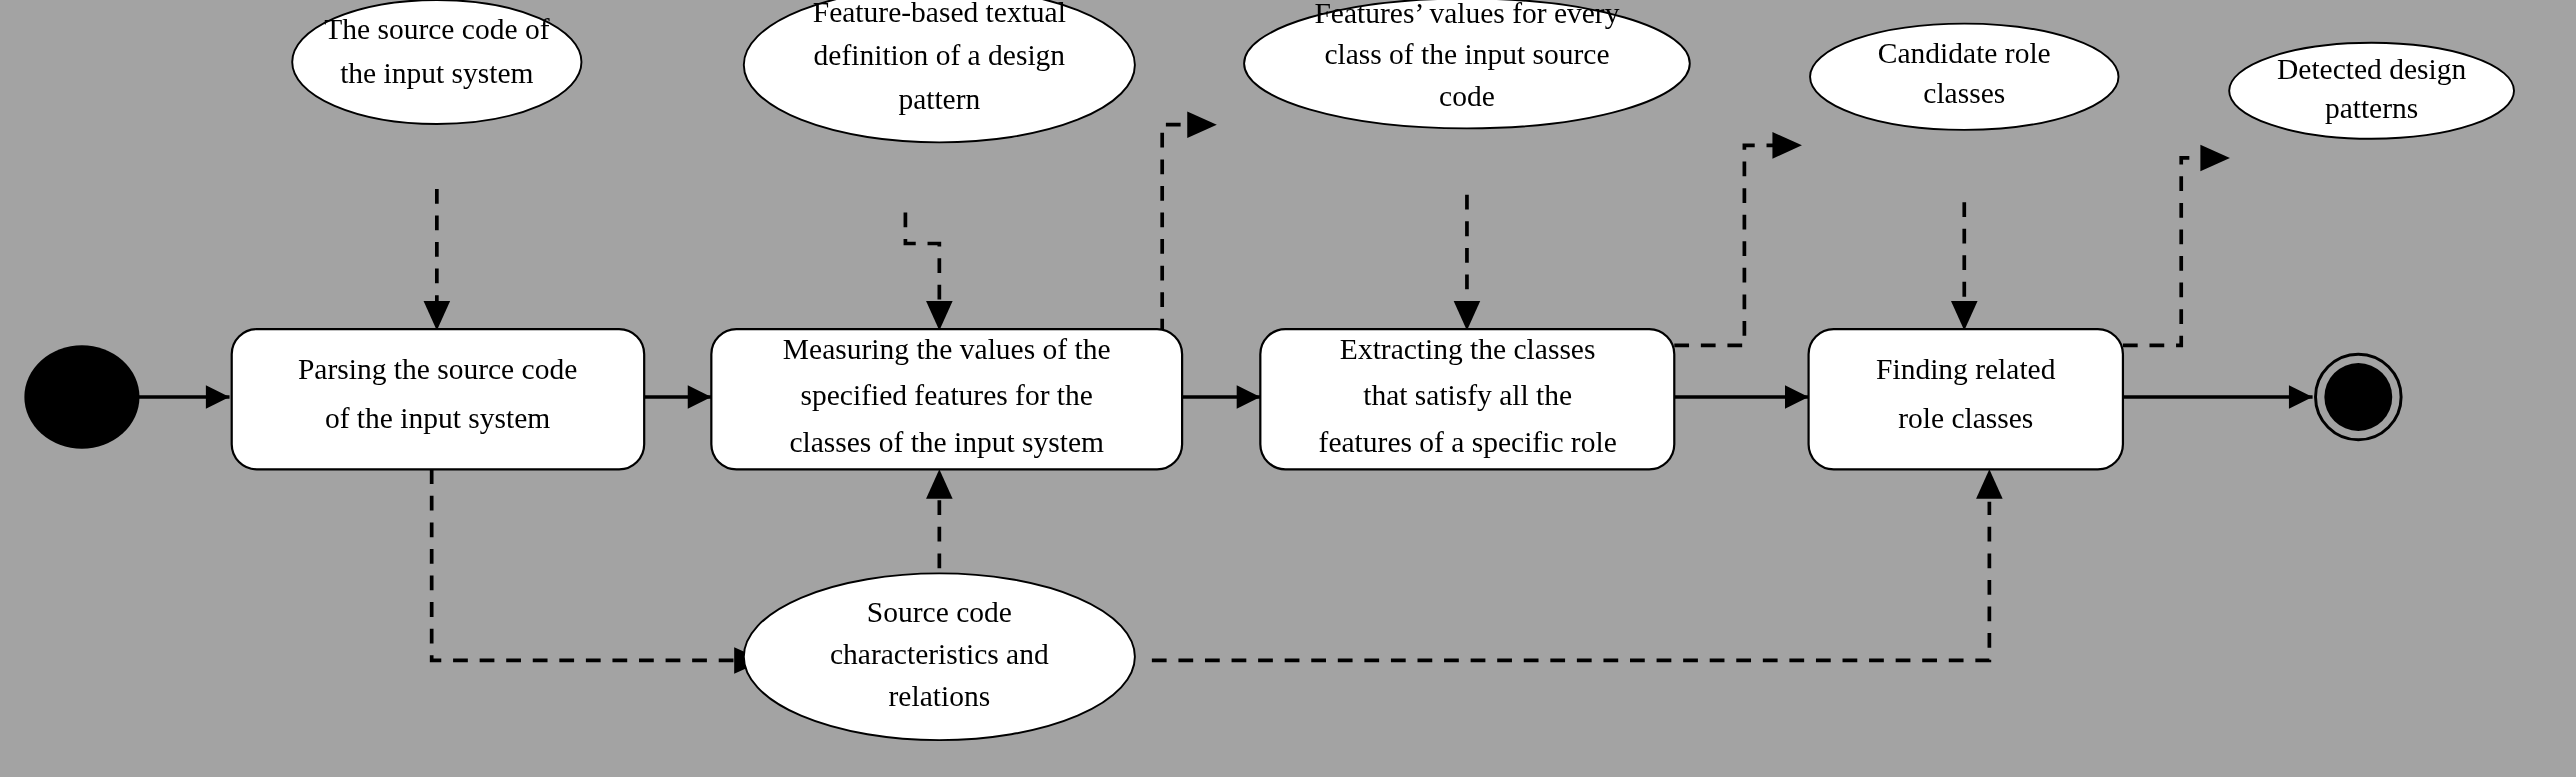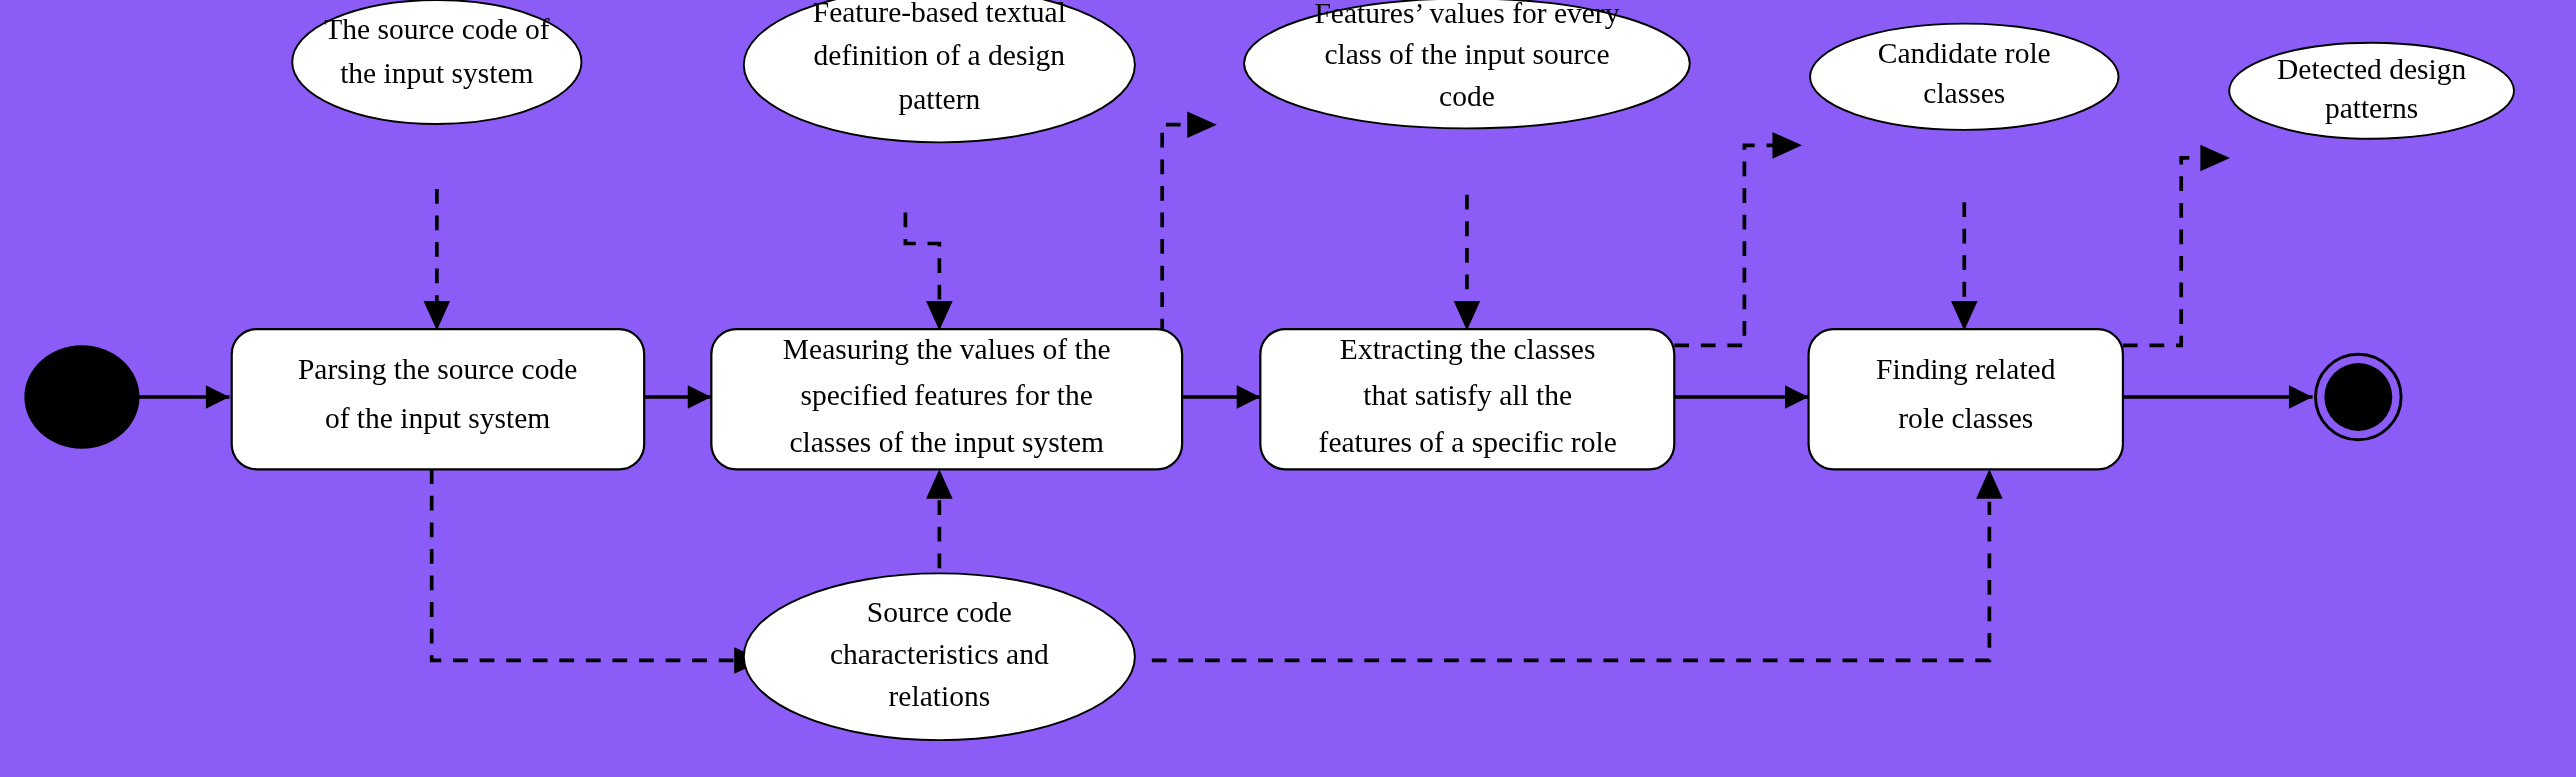--- a/index.html
+++ b/index.html
@@ -10,21 +10,21 @@
   body {
     width: 2576px;
     height: 777px;
     font-family: "Liberation Serif", "DejaVu Serif", serif;
     overflow: hidden;
   }
   #diagram-root {
     position: relative;
     width: 2576px;
     height: 777px;
-    background: #8b5cf6;
+    background: #a3a3a3;
   }
   svg#activity-diagram {
     display: block;
     width: 2576px;
     height: 777px;
   }
   .node-shape {
     fill: #ffffff;
     stroke: #000000;
     stroke-width: 3;

